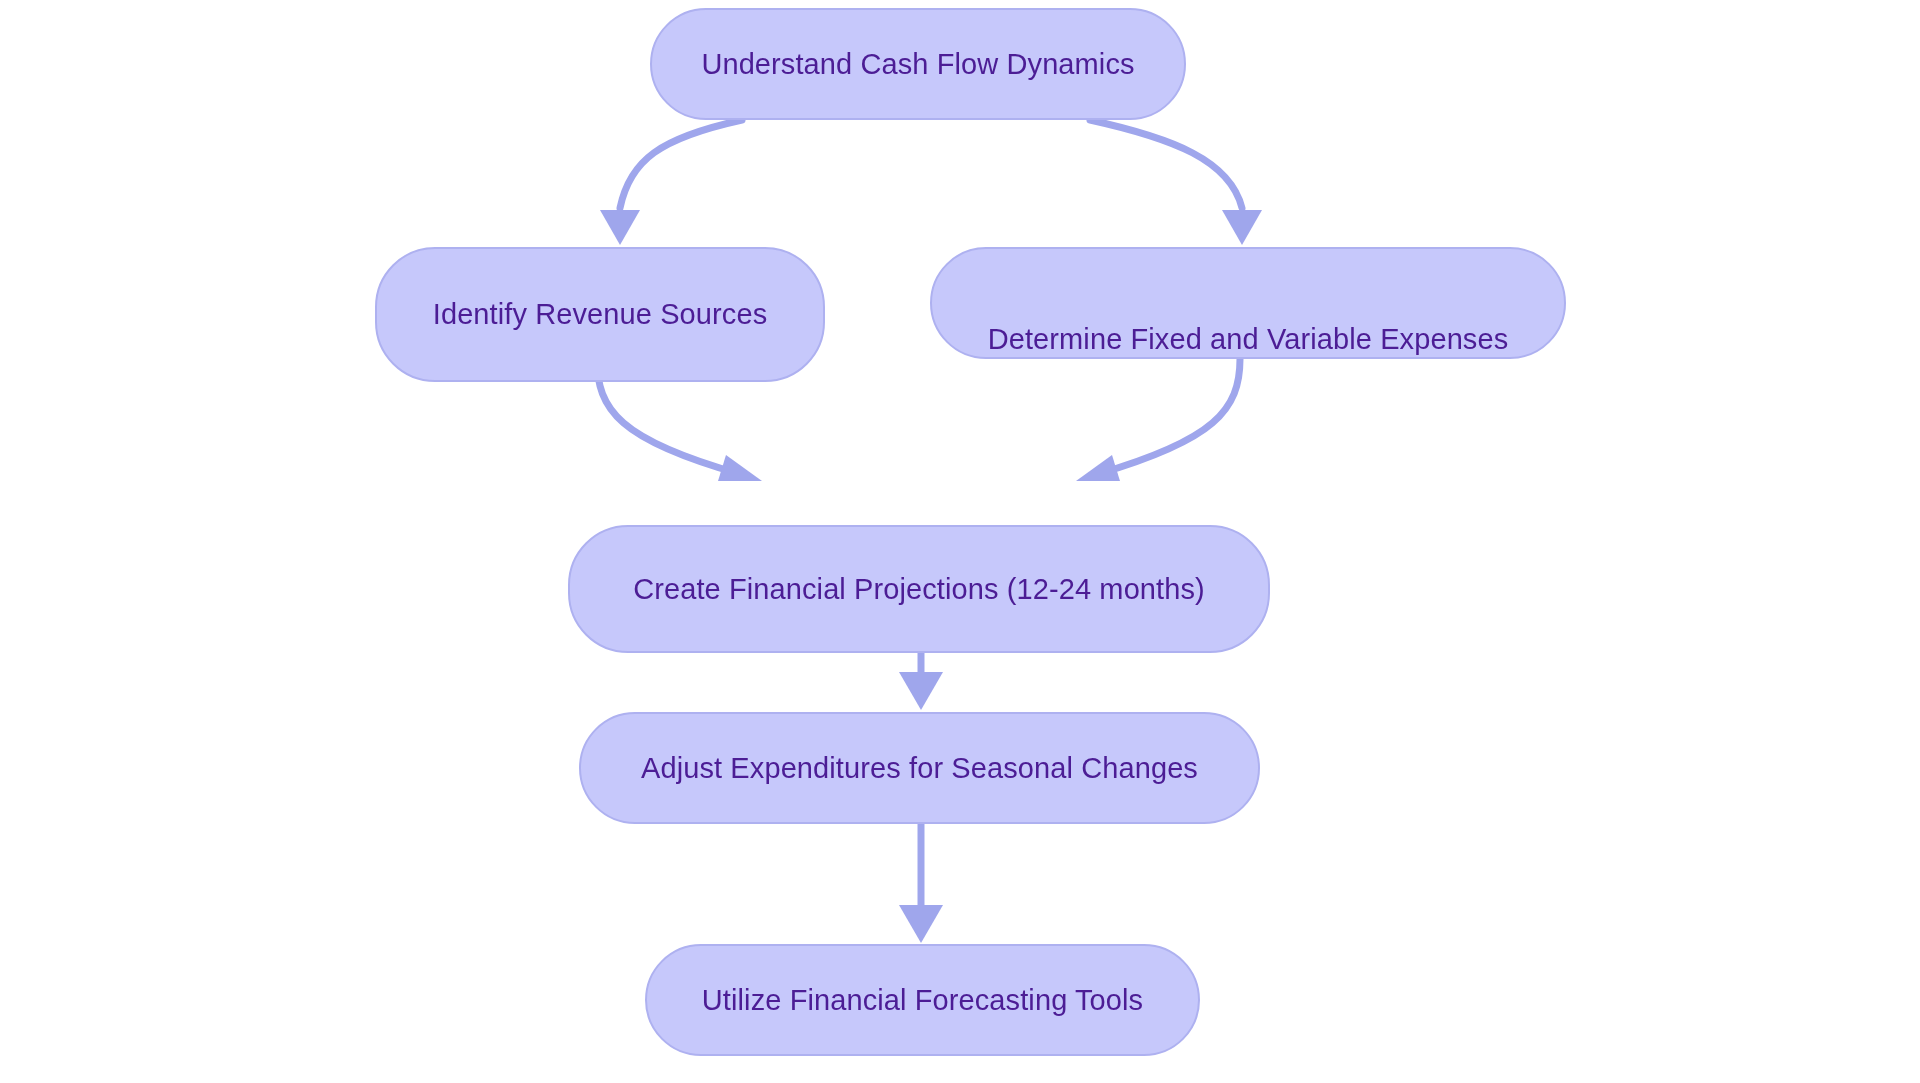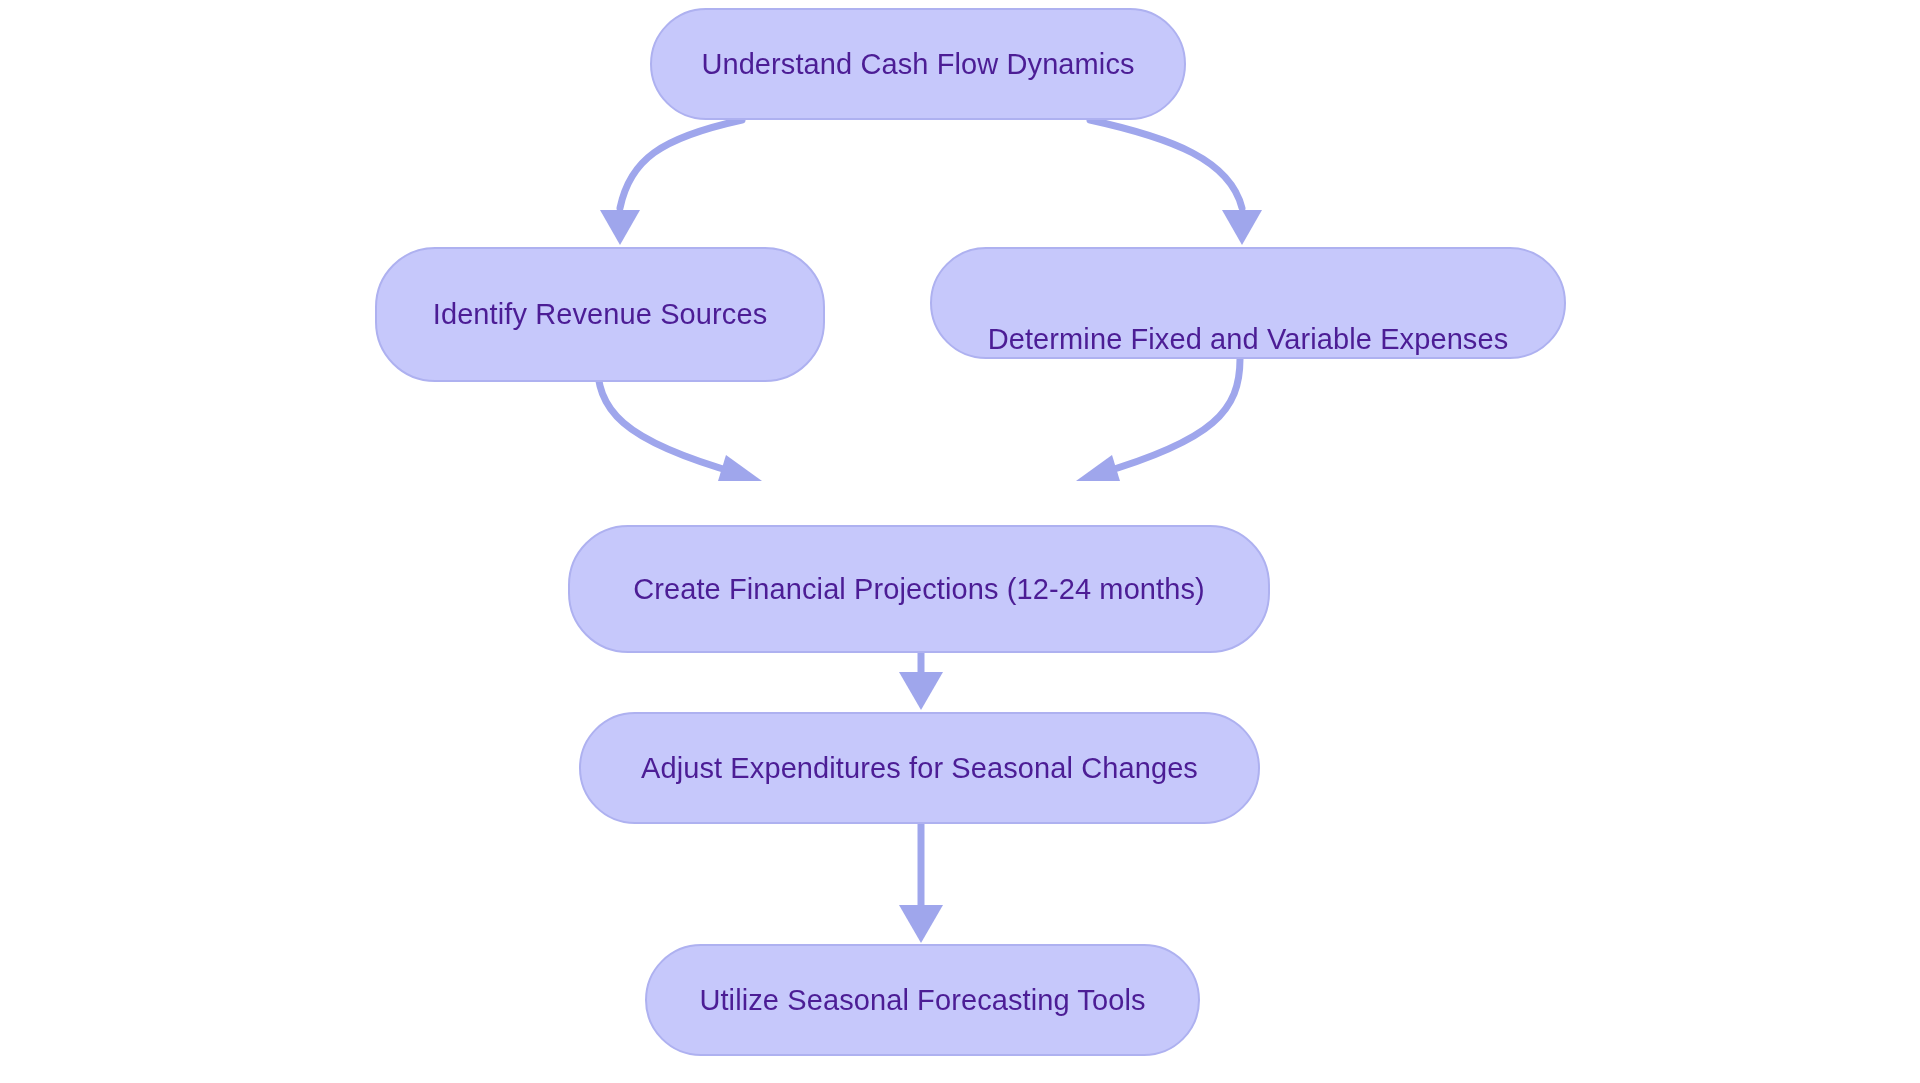--- a/index.html
+++ b/index.html
@@ -85,16 +85,16 @@
 
   <div class="node" style="left:568px; top:481px; width:702px; height:128px;margin-top:44px;">
     <span>Create Financial Projections (12-24 months)</span>
   </div>
 
   <div class="node" style="left:579px; top:712px; width:681px; height:112px;text-align:center;">
     <span>Adjust Expenditures for Seasonal Changes</span>
   </div>
 
   <div class="node" style="left:645px; top:944px; width:555px; height:112px;">
-    <span>Utilize Seasonal Forecasting Tools</span>
+    <span>Utilize Financial Forecasting Tools</span>
   </div>
 
 </div>
 
 </body></html>

